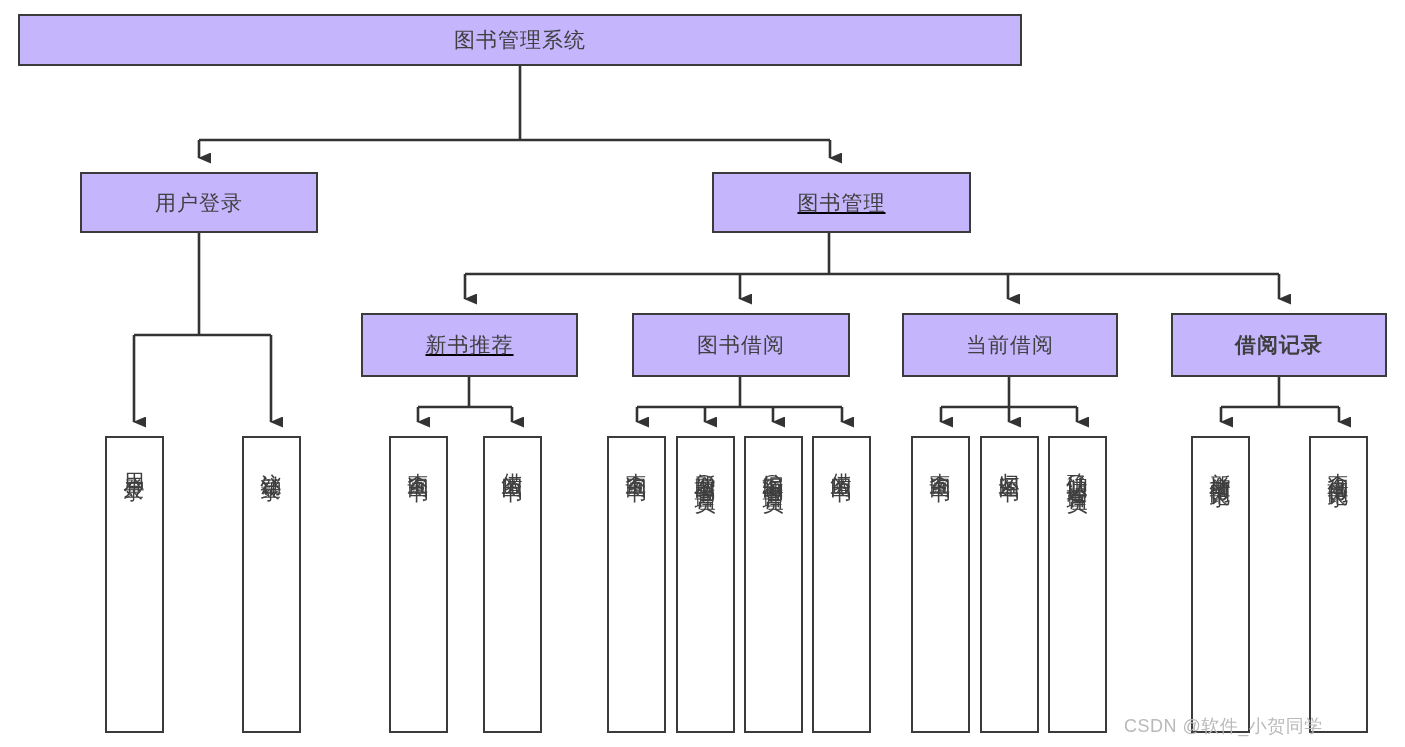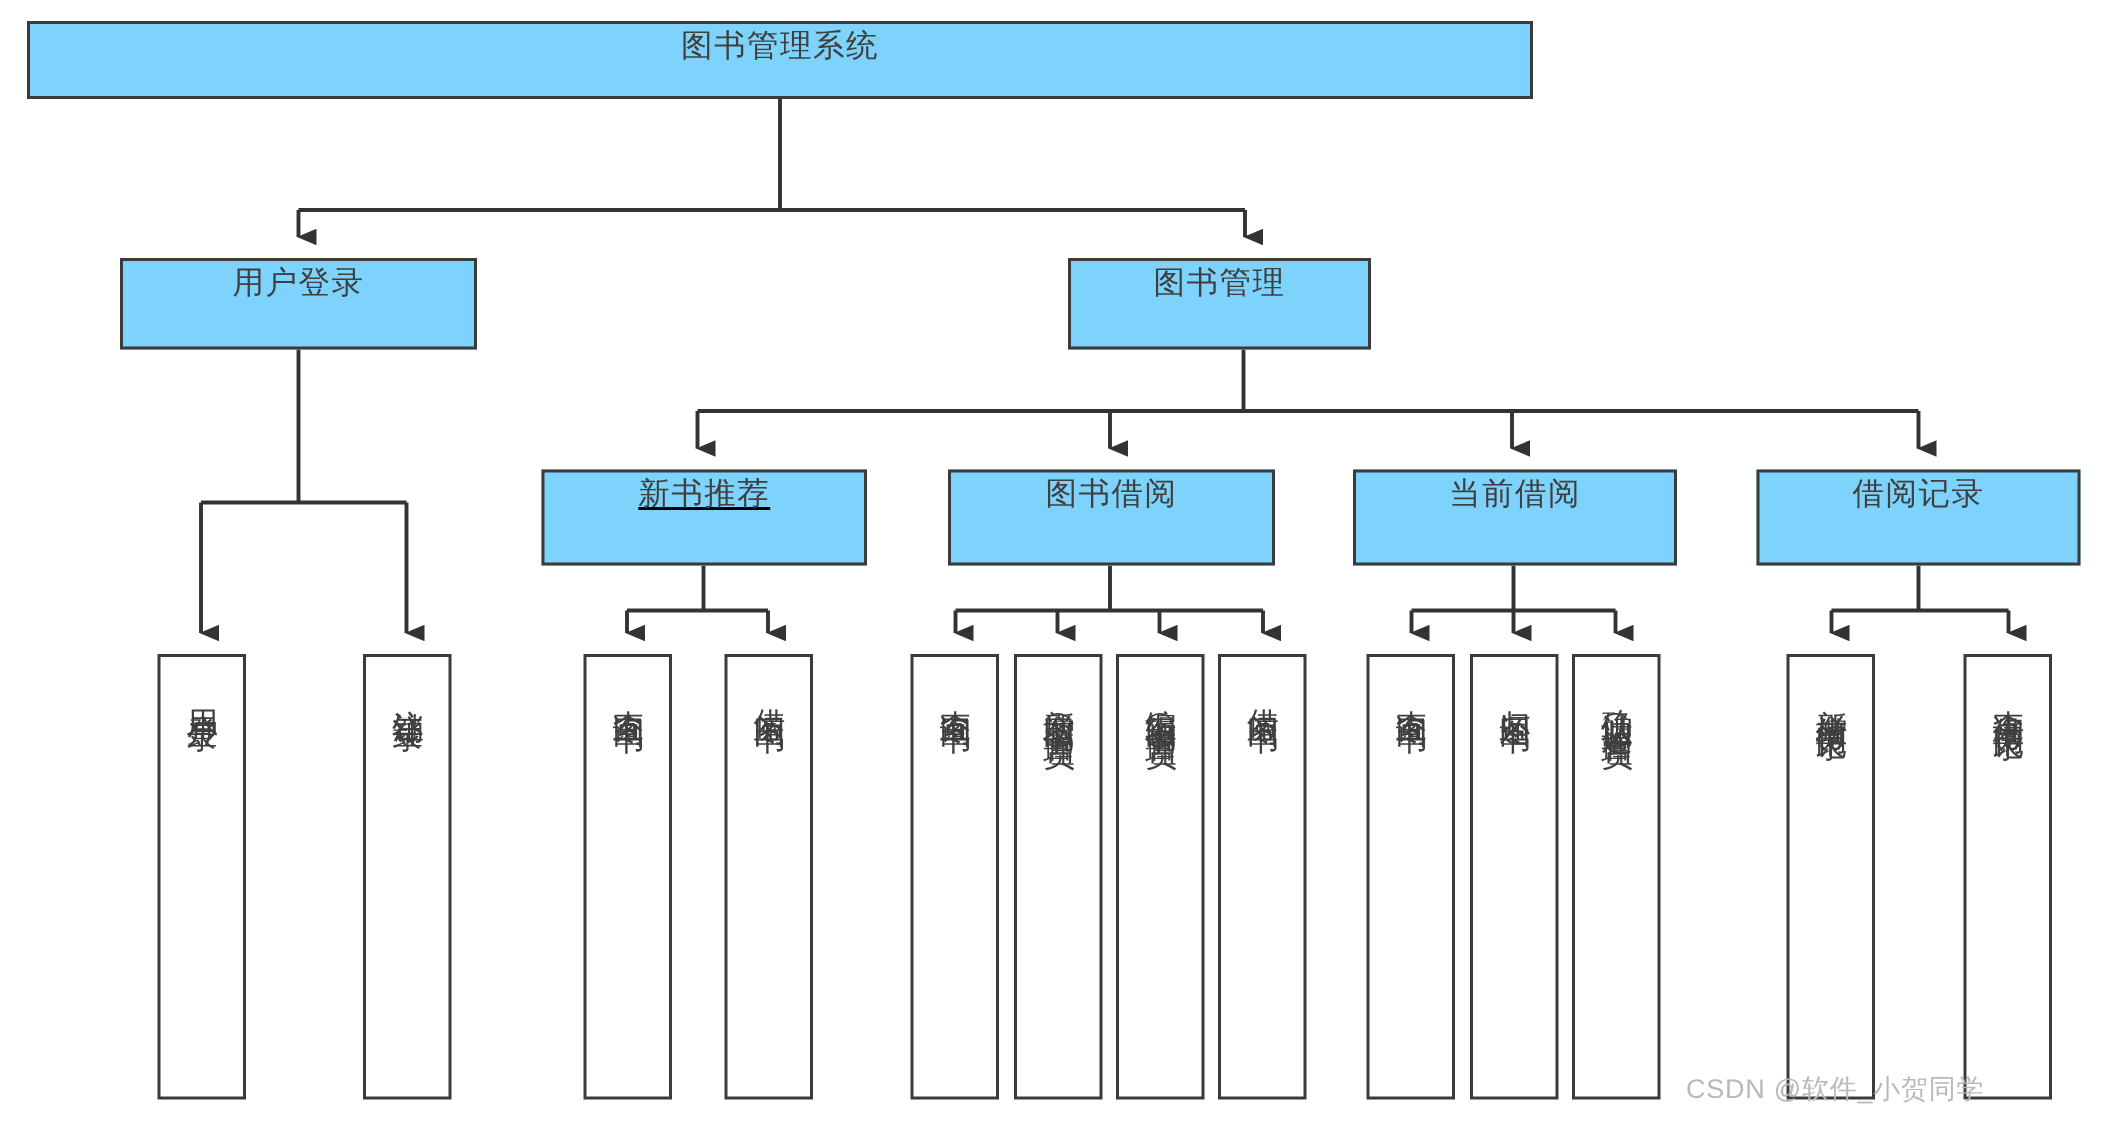--- a/index.html
+++ b/index.html
@@ -1,20 +1,20 @@
 <!DOCTYPE html>
 <html><head>
 <meta charset="utf-8">
 <style>
   html,body{margin:0;padding:0;background:#ffffff;}
   body{font-family:"Liberation Sans","DejaVu Sans",sans-serif;}
   #stage{position:relative;width:1405px;height:747px;background:#ffffff;overflow:hidden;}
   svg#wires{position:absolute;left:0;top:0;width:1405px;height:747px;}
-  .node{position:absolute;box-sizing:border-box;background:#7dd3fc;
-        border:2.5px solid #3b3b3b;display:flex;justify-content:center;}
+  .node{position:absolute;box-sizing:border-box;background:#c4b5fd;
+        border:2.5px solid #3b3b3b;display:flex;align-items:center;justify-content:center;}
   .node .lbl{color:#3f3f3f;font-size:21px;letter-spacing:1px;white-space:nowrap;}
   .leaf{position:absolute;box-sizing:border-box;background:#ffffff;
         border:2.5px solid #3b3b3b;display:flex;align-items:flex-start;justify-content:center;
         padding-top:18px;}
   .leaf .vlbl{color:#3f3f3f;font-size:21px;writing-mode:vertical-rl;text-orientation:upright;
         letter-spacing:3px;line-height:1;white-space:nowrap;}
   #watermark{position:absolute;left:1124px;top:714px;color:#b9b9b9;font-size:18px;
         white-space:nowrap;letter-spacing:0.5px;}
 </style>
 </head>
@@ -75,34 +75,34 @@
     </g>
   </svg>
 
   <div class="node" style="left:18px;top:14px;width:1004px;height:52px;">
     <span class="lbl">图书管理系统</span>
   </div>
 
   <div class="node" style="left:80px;top:172px;width:238px;height:61px;">
     <span class="lbl">用户登录</span>
   </div>
-  <div class="node" style="left:712px;top:172px;width:202px;height:61px;">
+  <div class="node" style="left:712px;top:172px;width:259px;height:61px;text-decoration:underline;">
     <span class="lbl">图书管理</span>
   </div>
 
   <div class="node" style="left:361px;top:313px;width:217px;height:64px;text-decoration:underline;">
     <span class="lbl">新书推荐</span>
   </div>
   <div class="node" style="left:632px;top:313px;width:218px;height:64px;">
     <span class="lbl">图书借阅</span>
   </div>
   <div class="node" style="left:902px;top:313px;width:216px;height:64px;">
     <span class="lbl">当前借阅</span>
   </div>
-  <div class="node" style="left:1171px;top:313px;width:216px;height:64px;">
+  <div class="node" style="left:1171px;top:313px;width:216px;height:64px;font-weight:bold;">
     <span class="lbl">借阅记录</span>
   </div>
 
   <div class="leaf" style="left:105px;top:436px;width:59px;height:297px;">
     <span class="vlbl">用户登录</span>
   </div>
   <div class="leaf" style="left:242px;top:436px;width:59px;height:297px;">
     <span class="vlbl">注销登录</span>
   </div>
 

